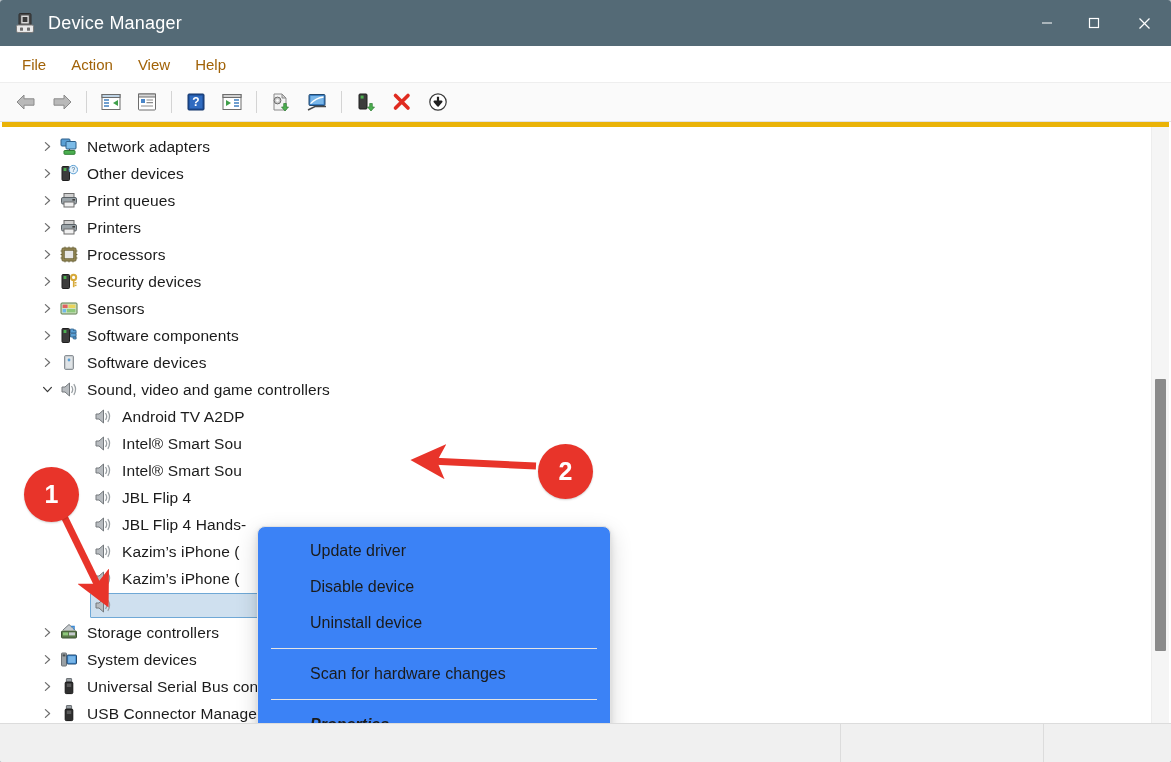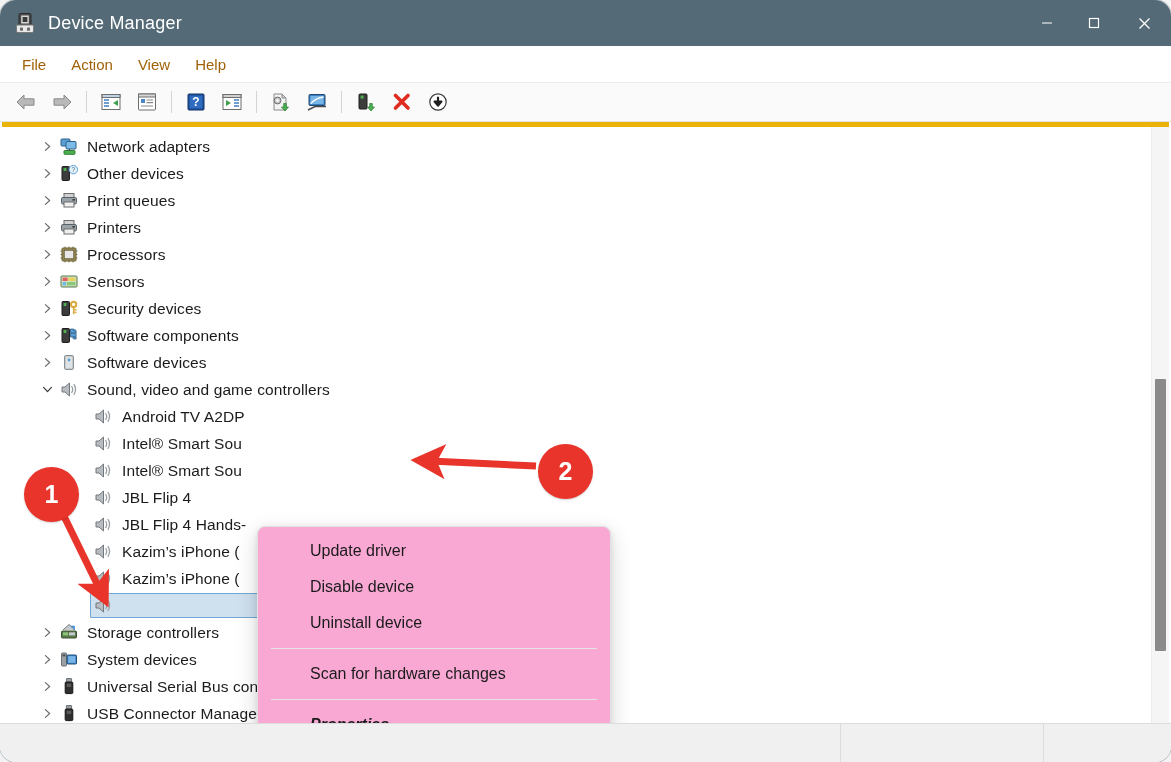--- a/index.html
+++ b/index.html
@@ -15,21 +15,21 @@
     position: relative;
   }
 
   
   #window {
     position: absolute;
     left: 0; top: 0;
     width: 1171px;
     height: 762px;
     background: #ffffff;
-    border-radius: 16px;
+    border-radius: 3px;
     box-shadow: 0 0 0 1px #b9c3c8;
     overflow: hidden;
     display: flex;
     flex-direction: column;
   }
 
   
   #titlebar {
     height: 46px;
     background: #546a76;
@@ -201,21 +201,21 @@
   #sb-main { flex: 0 0 840px; }
   #sb-2 { flex: 0 0 202px; }
   #sb-3 { flex: 1 1 auto; }
 
   
   #ctxmenu {
     position: absolute;
     left: 255px;
     top: 399px;
     width: 352px;
-    background: #f9a8d4;
+    background: #3b82f6;
     border: 1px solid #e2e2e2;
     border-radius: 8px;
     box-shadow: 0 7px 22px rgba(0,0,0,.16), 0 2px 6px rgba(0,0,0,.10);
     padding: 6px 0 7px 0;
     z-index: 40;
   }
   .ctx-item {
     height: 36px;
     display: flex;
     align-items: center;
@@ -494,46 +494,46 @@
           <div class="lbl">Processors</div>
         </div>
         <div class="row lvl0">
           <div class="chev">
             <svg width="11" height="11" viewBox="0 0 11 11">
               <path d="M3.4 1.6 L7.6 5.5 L3.4 9.4" fill="none" stroke="#6e6e6e" stroke-width="1.25" stroke-linecap="round" stroke-linejoin="round"></path>
             </svg>
           </div>
           <div class="ico">
             <svg width="20" height="19" viewBox="0 0 20 19">
-              <rect x="2" y="4" width="16" height="11" rx="1" fill="#cfe2c4" stroke="#5a7a4a"></rect>
-              <rect x="3.6" y="5.6" width="5" height="3.4" fill="#e06060"></rect>
-              <rect x="9.4" y="5.6" width="7" height="3.4" fill="#e8d35a"></rect>
-              <rect x="3.6" y="10" width="3.4" height="3.4" fill="#6fb8e8"></rect>
-              <rect x="7.8" y="10" width="8.6" height="3.4" fill="#8dc87a"></rect>
-            </svg>
-          </div>
-          <div class="lbl">Sensors</div>
-        </div>
-        <div class="row lvl0">
-          <div class="chev">
-            <svg width="11" height="11" viewBox="0 0 11 11">
-              <path d="M3.4 1.6 L7.6 5.5 L3.4 9.4" fill="none" stroke="#6e6e6e" stroke-width="1.25" stroke-linecap="round" stroke-linejoin="round"></path>
-            </svg>
-          </div>
-          <div class="ico">
-            <svg width="20" height="19" viewBox="0 0 20 19">
               <rect x="3" y="2.5" width="7.5" height="14" rx="1" fill="#3c3c3c" stroke="#1e1e1e"></rect>
               <rect x="4.6" y="4" width="2.8" height="3" fill="#4caf50"></rect>
               <circle cx="14.6" cy="5.4" r="2.6" fill="none" stroke="#d6a93a" stroke-width="2"></circle>
               <rect x="13.9" y="7.6" width="1.6" height="7.6" fill="#d6a93a"></rect>
               <rect x="15.5" y="10" width="2" height="1.5" fill="#d6a93a"></rect>
               <rect x="15.5" y="12.6" width="2" height="1.5" fill="#d6a93a"></rect>
             </svg>
           </div>
           <div class="lbl">Security devices</div>
+        </div>
+        <div class="row lvl0">
+          <div class="chev">
+            <svg width="11" height="11" viewBox="0 0 11 11">
+              <path d="M3.4 1.6 L7.6 5.5 L3.4 9.4" fill="none" stroke="#6e6e6e" stroke-width="1.25" stroke-linecap="round" stroke-linejoin="round"></path>
+            </svg>
+          </div>
+          <div class="ico">
+            <svg width="20" height="19" viewBox="0 0 20 19">
+              <rect x="2" y="4" width="16" height="11" rx="1" fill="#cfe2c4" stroke="#5a7a4a"></rect>
+              <rect x="3.6" y="5.6" width="5" height="3.4" fill="#e06060"></rect>
+              <rect x="9.4" y="5.6" width="7" height="3.4" fill="#e8d35a"></rect>
+              <rect x="3.6" y="10" width="3.4" height="3.4" fill="#6fb8e8"></rect>
+              <rect x="7.8" y="10" width="8.6" height="3.4" fill="#8dc87a"></rect>
+            </svg>
+          </div>
+          <div class="lbl">Sensors</div>
         </div>
         <div class="row lvl0">
           <div class="chev">
             <svg width="11" height="11" viewBox="0 0 11 11">
               <path d="M3.4 1.6 L7.6 5.5 L3.4 9.4" fill="none" stroke="#6e6e6e" stroke-width="1.25" stroke-linecap="round" stroke-linejoin="round"></path>
             </svg>
           </div>
           <div class="ico">
             <svg width="20" height="19" viewBox="0 0 20 19">
               <rect x="3" y="2.5" width="7.5" height="14" rx="1" fill="#3c3c3c" stroke="#1e1e1e"></rect>

